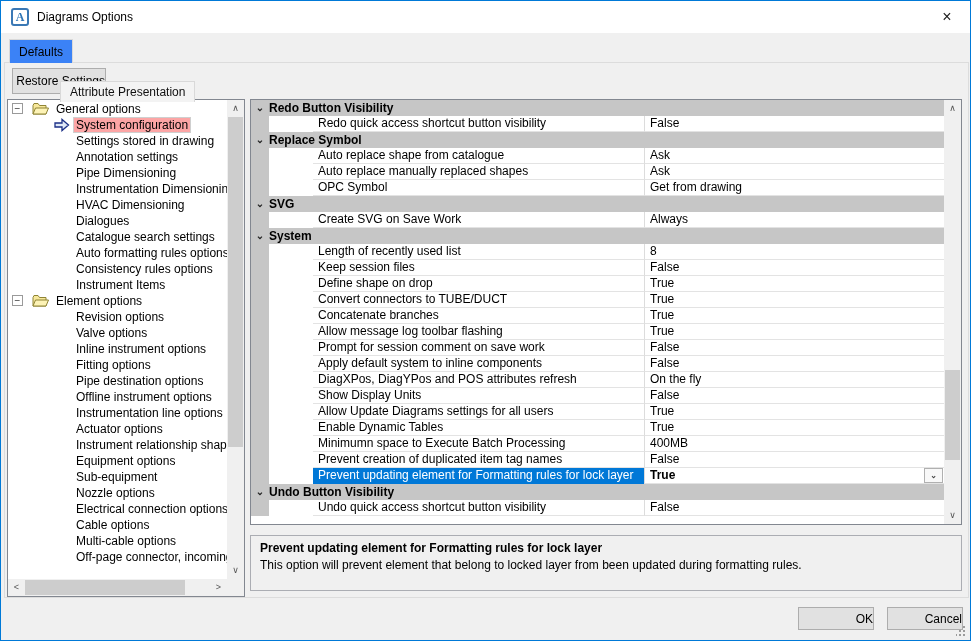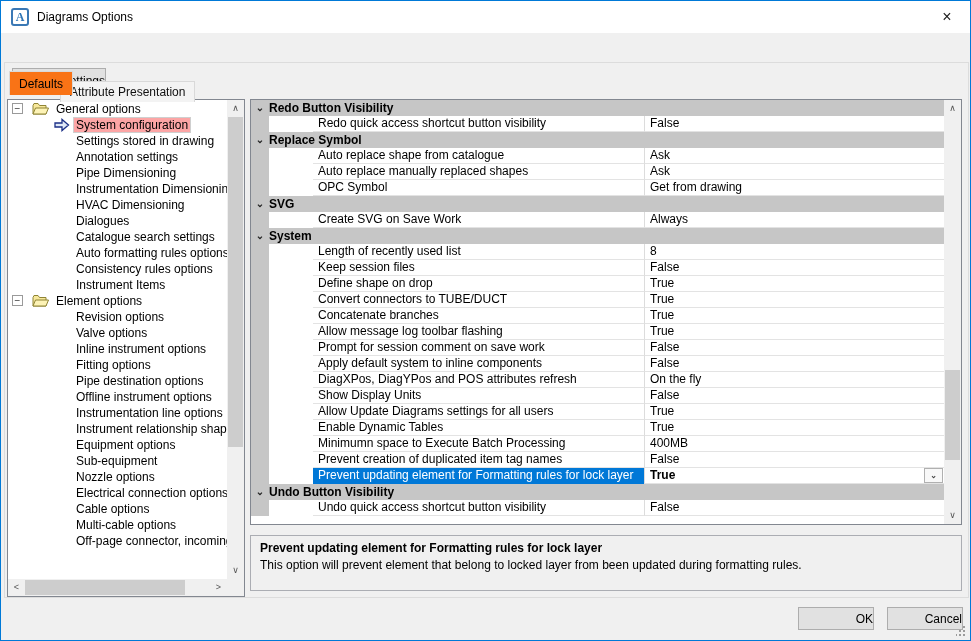--- a/index.html
+++ b/index.html
@@ -14,21 +14,21 @@
               border:2px solid #3a78b5; border-radius:3px; background:#fff;
               color:#2e75b6; font-weight:bold; font-family:"Liberation Serif",serif;
               font-size:12px; text-align:center; line-height:14px; }
   .title-text { position:absolute; left:36px; top:0; line-height:32px; }
   .close-btn { position:absolute; right:8px; top:4px; width:30px; height:24px;
                text-align:center; line-height:24px; font-size:16px; color:#222; cursor:pointer; }
 
   
   .tabs { position:absolute; left:8px; top:38px; height:24px; z-index:3; }
   .tab { position:absolute; top:0; white-space:nowrap; border:1px solid #d9d9d9; border-bottom:none; }
-  .tab.active { left:0; height:24px; background:#f97316; padding:5px 9px 0; z-index:4;margin-top:32px; }
+  .tab.active { left:0; height:24px; background:#3b82f6; padding:5px 9px 0; z-index:4; }
   .tab.inactive { left:51px; top:8px; height:21px; background:#f3f3f3; padding:3px 9px 0; color:#111;margin-top:34px; }
 
   
   .tabpage { position:absolute; left:3px; top:61px; width:965px; height:536px;
              border:1px solid #dcdcdc; background:#f0f0f0; z-index:2; }
 
   .btn { background:#e1e1e1; border:1px solid #adadad; font-family:inherit; font-size:12px; text-align:right; }
   #restore-btn { position:absolute; left:7px; top:5px; width:94px; height:26px; }
 
   
@@ -172,20 +172,23 @@
           <div class="tree-row child">
             <div class="clabel">Pipe destination options</div>
           </div>
           <div class="tree-row child">
             <div class="clabel">Offline instrument options</div>
           </div>
           <div class="tree-row child">
             <div class="clabel">Instrumentation line options</div>
           </div>
           <div class="tree-row child">
+            <div class="clabel">Actuator options</div>
+          </div>
+          <div class="tree-row child">
             <div class="clabel">Instrument relationship shape opt</div>
           </div>
           <div class="tree-row child">
             <div class="clabel">Equipment options</div>
           </div>
           <div class="tree-row child">
             <div class="clabel">Sub-equipment</div>
           </div>
           <div class="tree-row child">
             <div class="clabel">Nozzle options</div>

